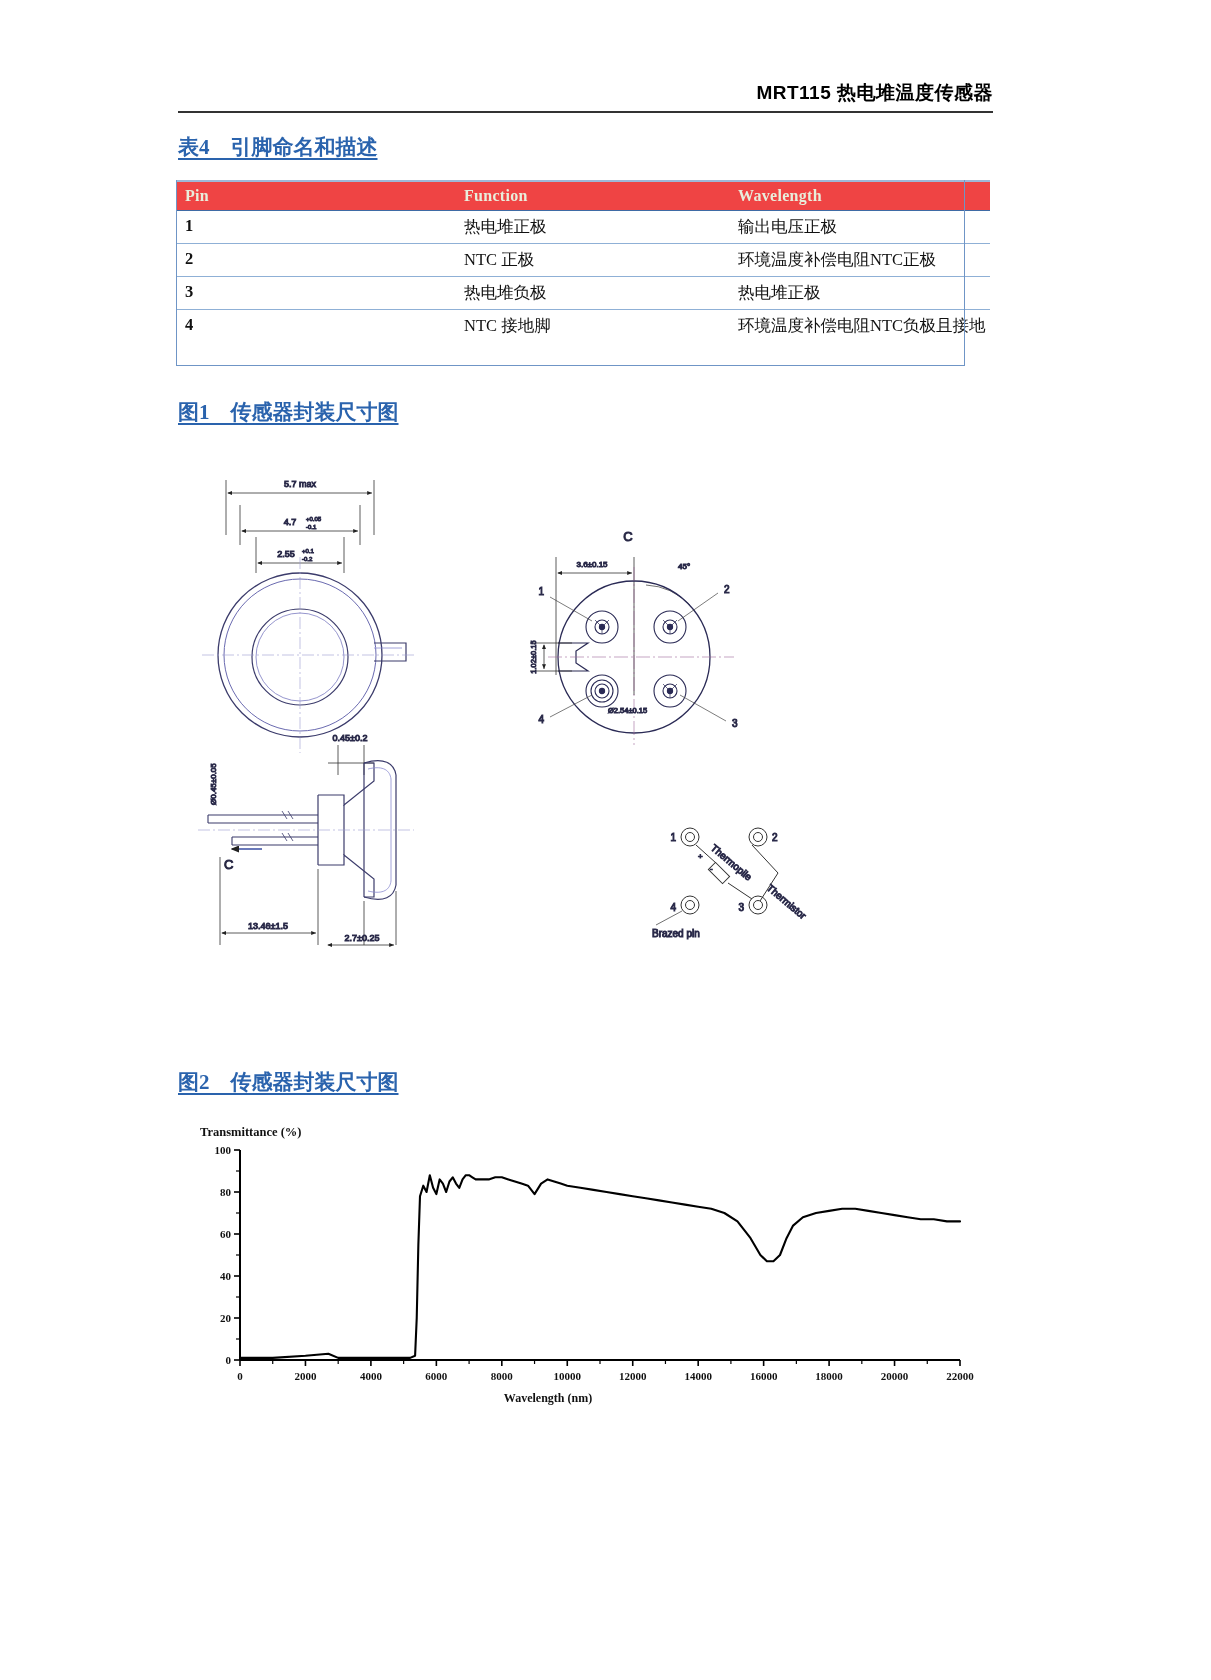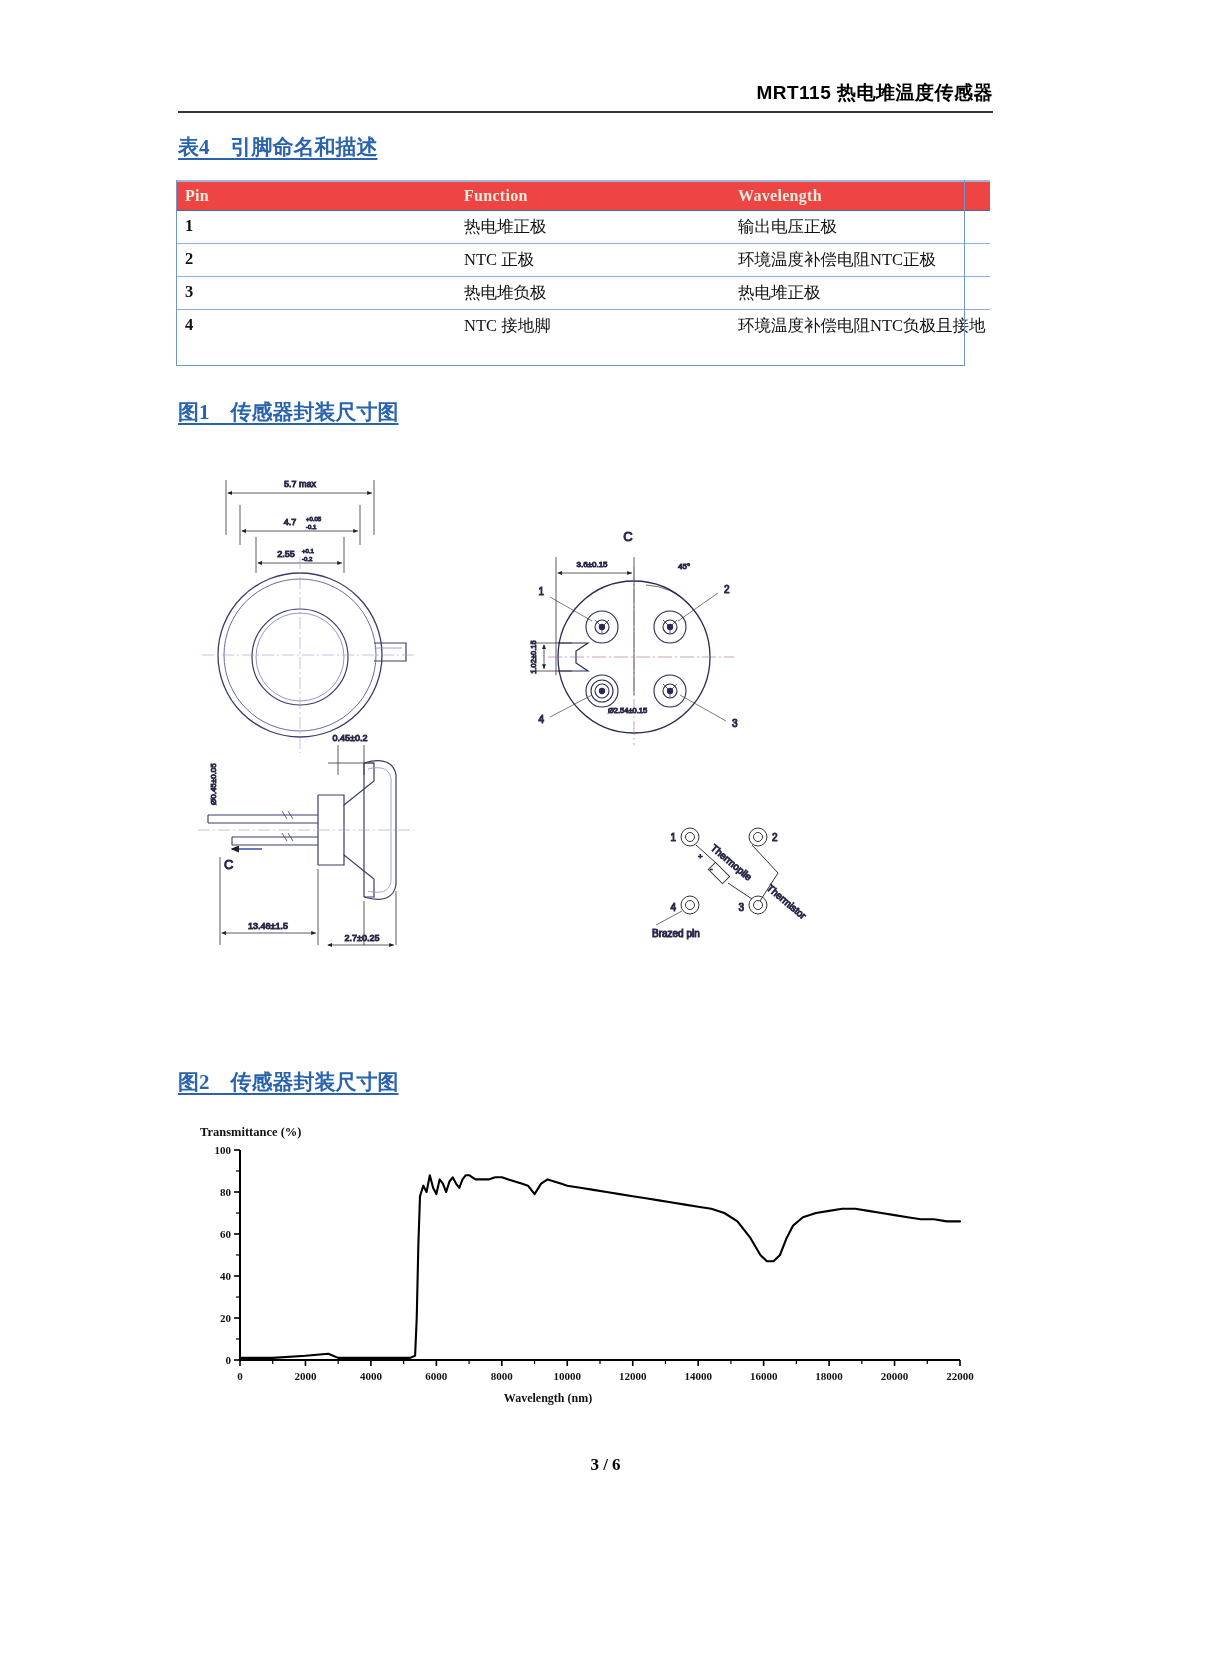--- a/index.html
+++ b/index.html
@@ -379,15 +379,14 @@
           <text x="585.6363636363636" y="260" font-size="11" font-weight="bold" fill="#111" text-anchor="middle" font-family="Liberation Serif, serif">16000</text>
           <text x="651.0909090909091" y="260" font-size="11" font-weight="bold" fill="#111" text-anchor="middle" font-family="Liberation Serif, serif">18000</text>
           <text x="716.5454545454545" y="260" font-size="11" font-weight="bold" fill="#111" text-anchor="middle" font-family="Liberation Serif, serif">20000</text>
           <text x="782" y="260" font-size="11" font-weight="bold" fill="#111" text-anchor="middle" font-family="Liberation Serif, serif">22000</text>
         </g>
       <path id="chart-line" fill="none" stroke="#000000" stroke-width="2.1" stroke-linejoin="round" stroke-linecap="round" d="M62.00,237.90 L94.73,237.90 L127.45,235.80 L150.36,233.70 L160.18,237.90 L179.82,237.90 L199.45,237.90 L219.09,237.90 L232.18,237.90 L237.09,235.80 L238.73,198.00 L240.36,124.50 L242.00,76.20 L245.27,65.70 L248.55,72.00 L251.82,55.20 L255.09,67.80 L258.36,74.10 L261.64,59.40 L264.91,63.60 L268.18,72.00 L271.45,61.50 L274.73,57.30 L278.00,63.60 L281.27,67.80 L284.55,59.40 L287.82,55.20 L291.09,55.20 L294.36,57.30 L297.64,59.40 L304.18,59.40 L310.73,59.40 L317.27,57.30 L323.82,57.30 L330.36,59.40 L336.91,61.50 L343.45,63.60 L350.00,65.70 L356.55,74.10 L363.09,63.60 L369.64,59.40 L376.18,61.50 L382.73,63.60 L389.27,65.70 L402.36,67.80 L415.45,69.90 L428.55,72.00 L441.64,74.10 L454.73,76.20 L467.82,78.30 L480.91,80.40 L494.00,82.50 L507.09,84.60 L520.18,86.70 L533.27,88.80 L546.36,93.00 L559.45,101.40 L572.55,118.20 L582.36,135.00 L588.91,141.30 L595.45,141.30 L602.00,135.00 L608.55,118.20 L615.09,105.60 L624.91,97.20 L638.00,93.00 L651.09,90.90 L664.18,88.80 L677.27,88.80 L690.36,90.90 L703.45,93.00 L716.55,95.10 L729.64,97.20 L742.73,99.30 L755.82,99.30 L768.91,101.40 L782.00,101.40"></path>
       <text x="370" y="282" font-size="12" font-weight="bold" fill="#111" text-anchor="middle" font-family="Liberation Serif, serif">Wavelength (nm)</text>
     </svg>
   </div>
 
-  <div class="footer">3 / 6</div>
 
 </div>
 
 </body></html>

